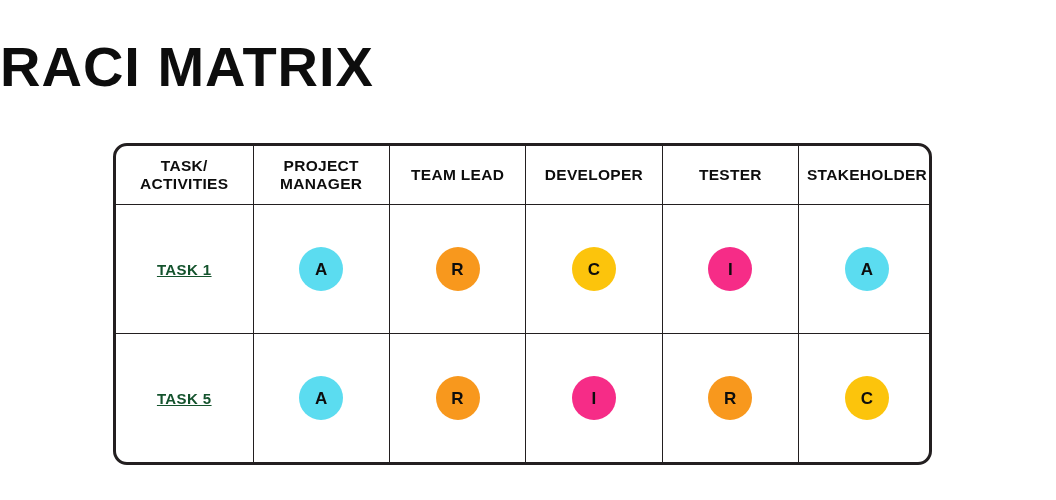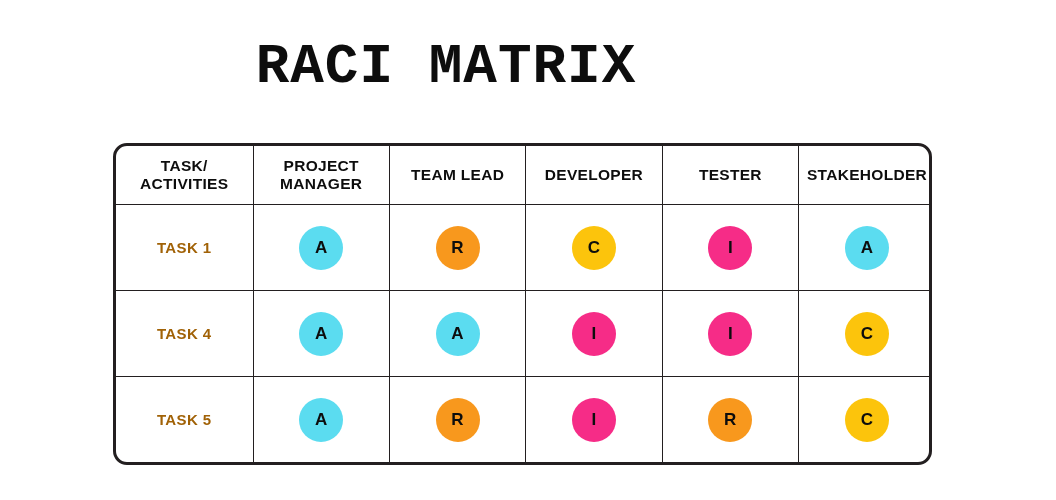--- a/index.html
+++ b/index.html
@@ -20,27 +20,26 @@
     height: 500px;
     box-sizing: border-box;
   }
 
   
   .title {
     position: absolute;
     top: 36px;
     left: 0;
     width: 892px;
-    text-align: center;
     font-size: 56px;
     line-height: 62px;
     font-weight: 700;
     letter-spacing: 1px;
     color: #0d0d0d;
-    font-family: Liberation Mono, monospace;
+    font-family: Liberation Sans, sans-serif;
     -webkit-font-smoothing: antialiased;
   }
 
   
   .matrix-wrap {
     position: absolute;
     left: 113px;
     top: 143px;
     width: 819px;
     height: 322px;
@@ -89,22 +88,23 @@
   thead th .hdr-line { display: block; }
 
   tbody td {
     height: 52.8px;
   }
 
   td.task-cell {
     font-size: 15px;
     font-weight: 700;
     letter-spacing: 0.4px;
-    color: #a16207;
+    color: #14532d;
     text-transform: uppercase;
+    text-decoration: underline;
   }
 
   
   .badge-cell {
     text-align: center;
   }
   .badge {
     display: inline-flex;
     align-items: center;
     justify-content: center;
@@ -170,28 +170,20 @@
           <td class="task-cell">TASK 1</td>
           <td class="badge-cell"><span class="badge role-A">A</span></td>
           <td class="badge-cell"><span class="badge role-R">R</span></td>
           <td class="badge-cell"><span class="badge role-C">C</span></td>
           <td class="badge-cell"><span class="badge role-I">I</span></td>
           <td class="badge-cell"><span class="badge role-A">A</span></td>
         </tr>
 
 
 
-        <tr>
-          <td class="task-cell">TASK 4</td>
-          <td class="badge-cell"><span class="badge role-A">A</span></td>
-          <td class="badge-cell"><span class="badge role-A">A</span></td>
-          <td class="badge-cell"><span class="badge role-I">I</span></td>
-          <td class="badge-cell"><span class="badge role-I">I</span></td>
-          <td class="badge-cell"><span class="badge role-C">C</span></td>
-        </tr>
 
         <tr>
           <td class="task-cell">TASK 5</td>
           <td class="badge-cell"><span class="badge role-A">A</span></td>
           <td class="badge-cell"><span class="badge role-R">R</span></td>
           <td class="badge-cell"><span class="badge role-I">I</span></td>
           <td class="badge-cell"><span class="badge role-R">R</span></td>
           <td class="badge-cell"><span class="badge role-C">C</span></td>
         </tr>
 

